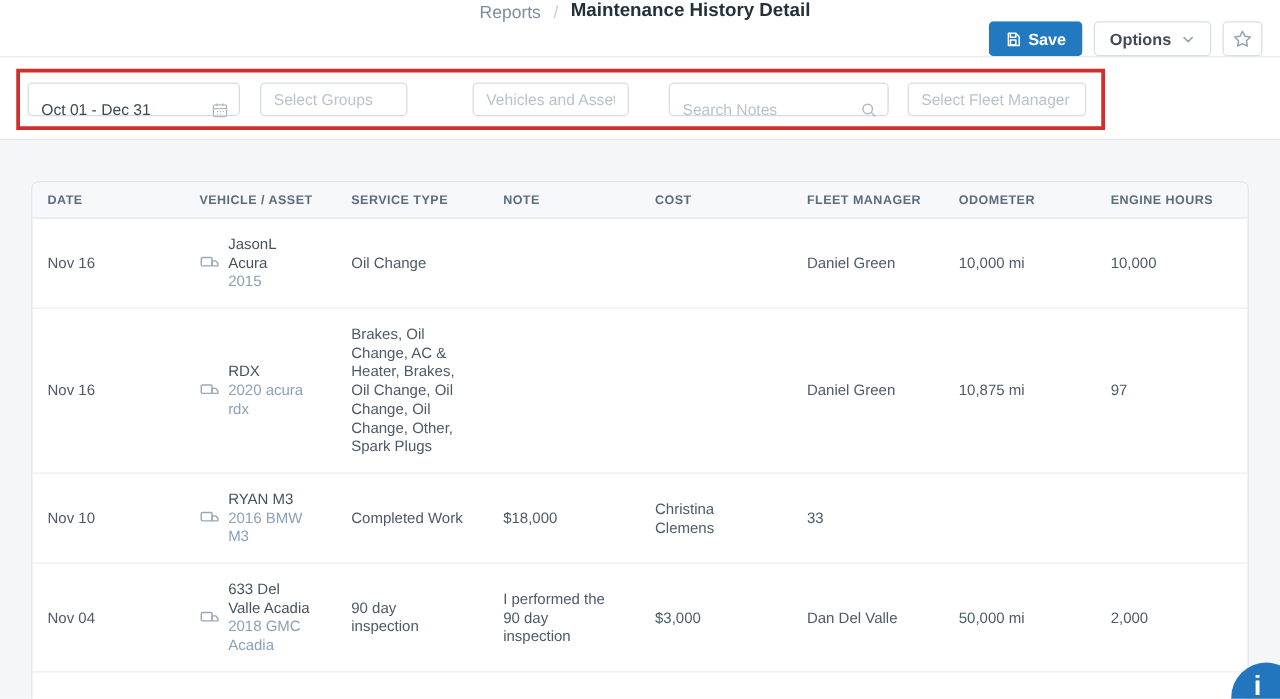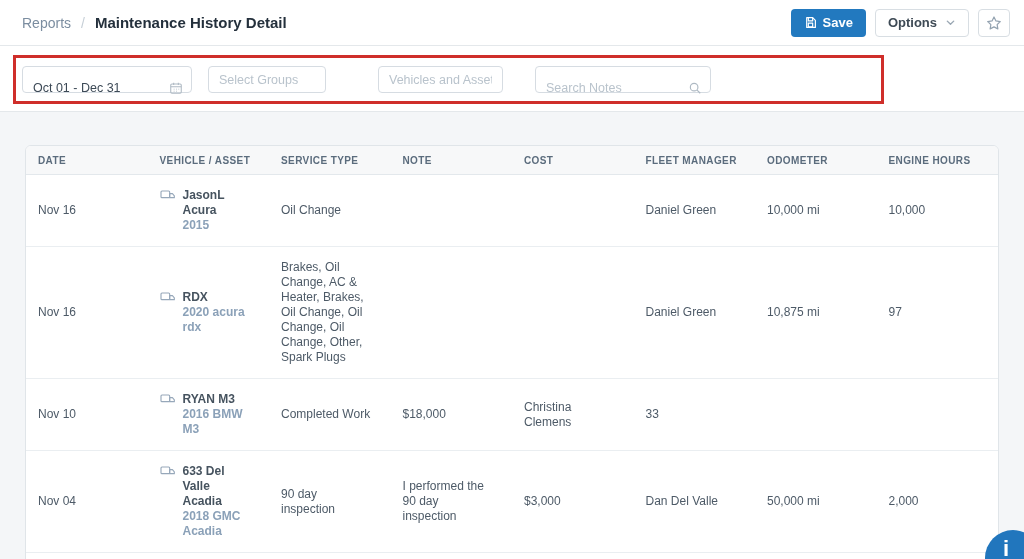--- a/index.html
+++ b/index.html
@@ -7,21 +7,21 @@
   body {
     font-family: "Liberation Sans", "DejaVu Sans", sans-serif;
     background:#f4f6f8;
     position:relative;
     overflow:hidden;
     color:#4d5a67;
   }
   
   .topbar{
     height:46px; background:#fff; border-bottom:1px solid #e4e8eb;
-    display:flex; align-items:center; padding:0 14px 0 22px;
+    display:flex; align-items:center; padding:0 14px 0 22px;flex-direction:column;
   }
   .breadcrumb{ display:flex; align-items:center; gap:10px; font-size:14px; }
   .crumb-section{ color:#7b8da0; cursor:pointer; }
   .crumb-sep{ color:#c6cfd7; }
   .crumb-title{ color:#24303c; font-weight:700; font-size:15px; }
   .topbar-actions{ margin-left:auto; display:flex; align-items:center; gap:9px; }
   .btn{
     display:inline-flex; align-items:center; gap:6px;
     height:28px; padding:0 12px; border-radius:4px;
     font-size:13px; font-weight:700; cursor:pointer; border:1px solid transparent;
@@ -69,21 +69,21 @@
   }
   .th{
     font-size:10px; font-weight:700; letter-spacing:.4px; color:#5b6c7d;
     padding:9px 14px 8px 12px; white-space:nowrap; overflow:hidden; cursor:pointer;
   }
   .trow{
     display:grid; grid-template-columns:repeat(8,1fr); align-items:center;
     border-bottom:1px solid #eaeef1; cursor:pointer;
   }
   .td{ font-size:12px; line-height:15px; color:#4d5a67; padding:13px 18px 13px 12px; }
-  .veh{ display:flex; gap:7px; align-items:flex-start;font-weight:bold; }
+  .veh{ display:flex; gap:7px; align-items:center; }
   .veh-icon{ flex:0 0 auto; margin-top:-1px; }
   .veh-name{ color:#46535f; }
   .veh-detail{ color:#8ba1b8; }
   
   .fab{
     position:absolute; width:56px; height:56px; border-radius:50%;
     background:#2176bd; right:-17px; bottom:-27px; z-index:10;
     color:#fff; font-weight:700; font-size:22px;
     display:flex; align-items:center; justify-content:center; cursor:pointer;
     padding-right:14px; padding-bottom:18px;
@@ -150,20 +150,21 @@
     <div class="input-wrap w-notes">
       <input type="text" placeholder="Search Notes" style="">
       <span>
         <svg width="14" height="14" viewBox="0 0 24 24" fill="none" stroke="#aeb9c3" stroke-width="2">
           <circle cx="10.5" cy="10.5" r="6.5"></circle>
             <path d="M15.5 15.5L21 21"></path>
         </svg>
       </span>
     </div>
 
+    <input class="plain w-fleet" type="text" placeholder="Select Fleet Manager" style="">
   </div>
 </section>
 
 <main class="content">
   <div class="table-card">
     <div class="thead">
         <div class="th">DATE</div>
         <div class="th">VEHICLE / ASSET</div>
         <div class="th">SERVICE TYPE</div>
         <div class="th">NOTE</div>

